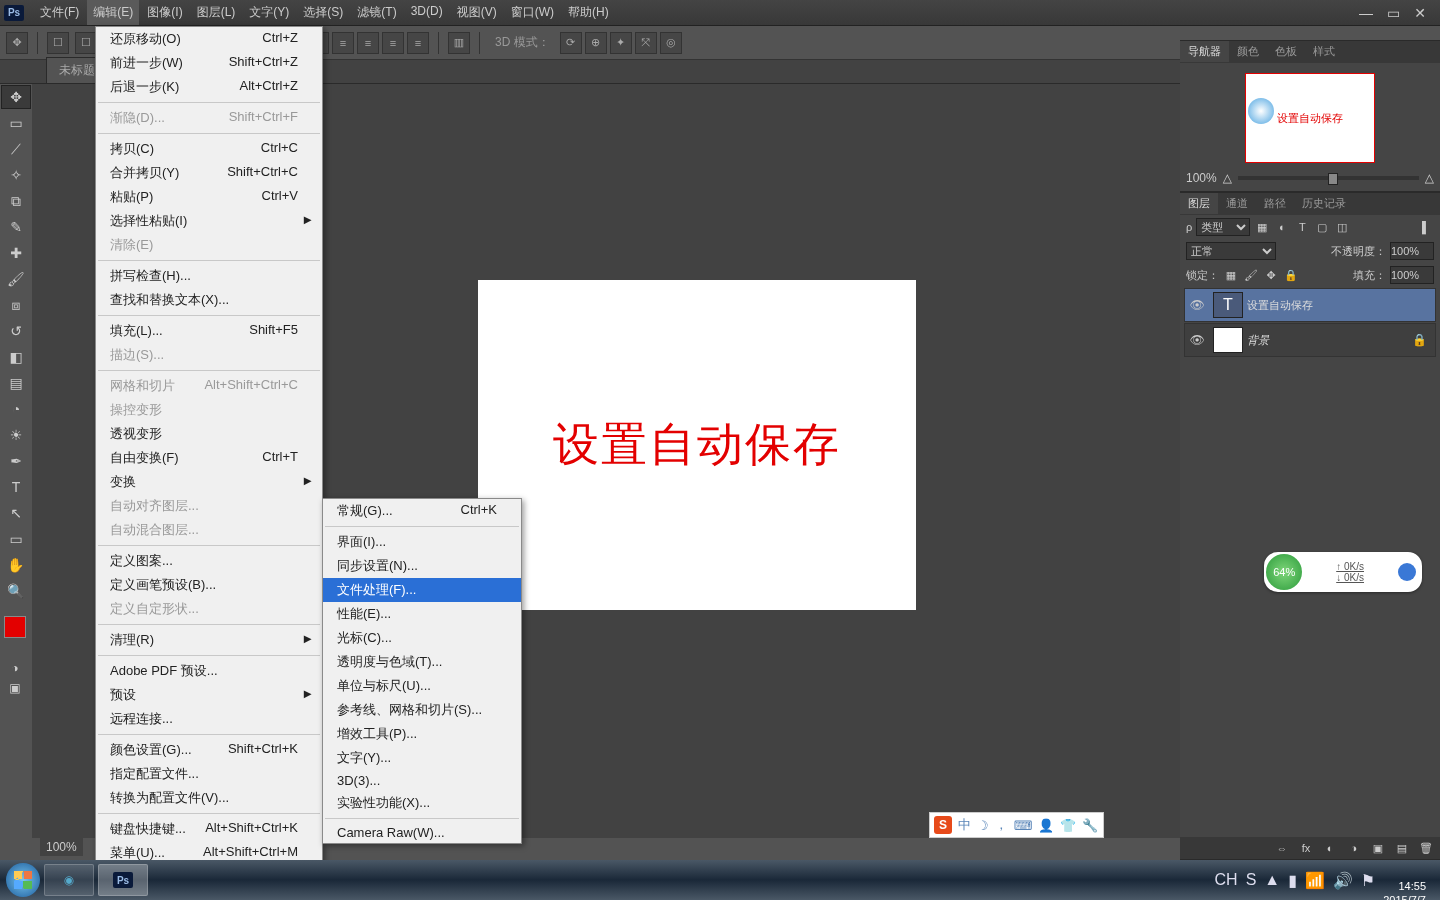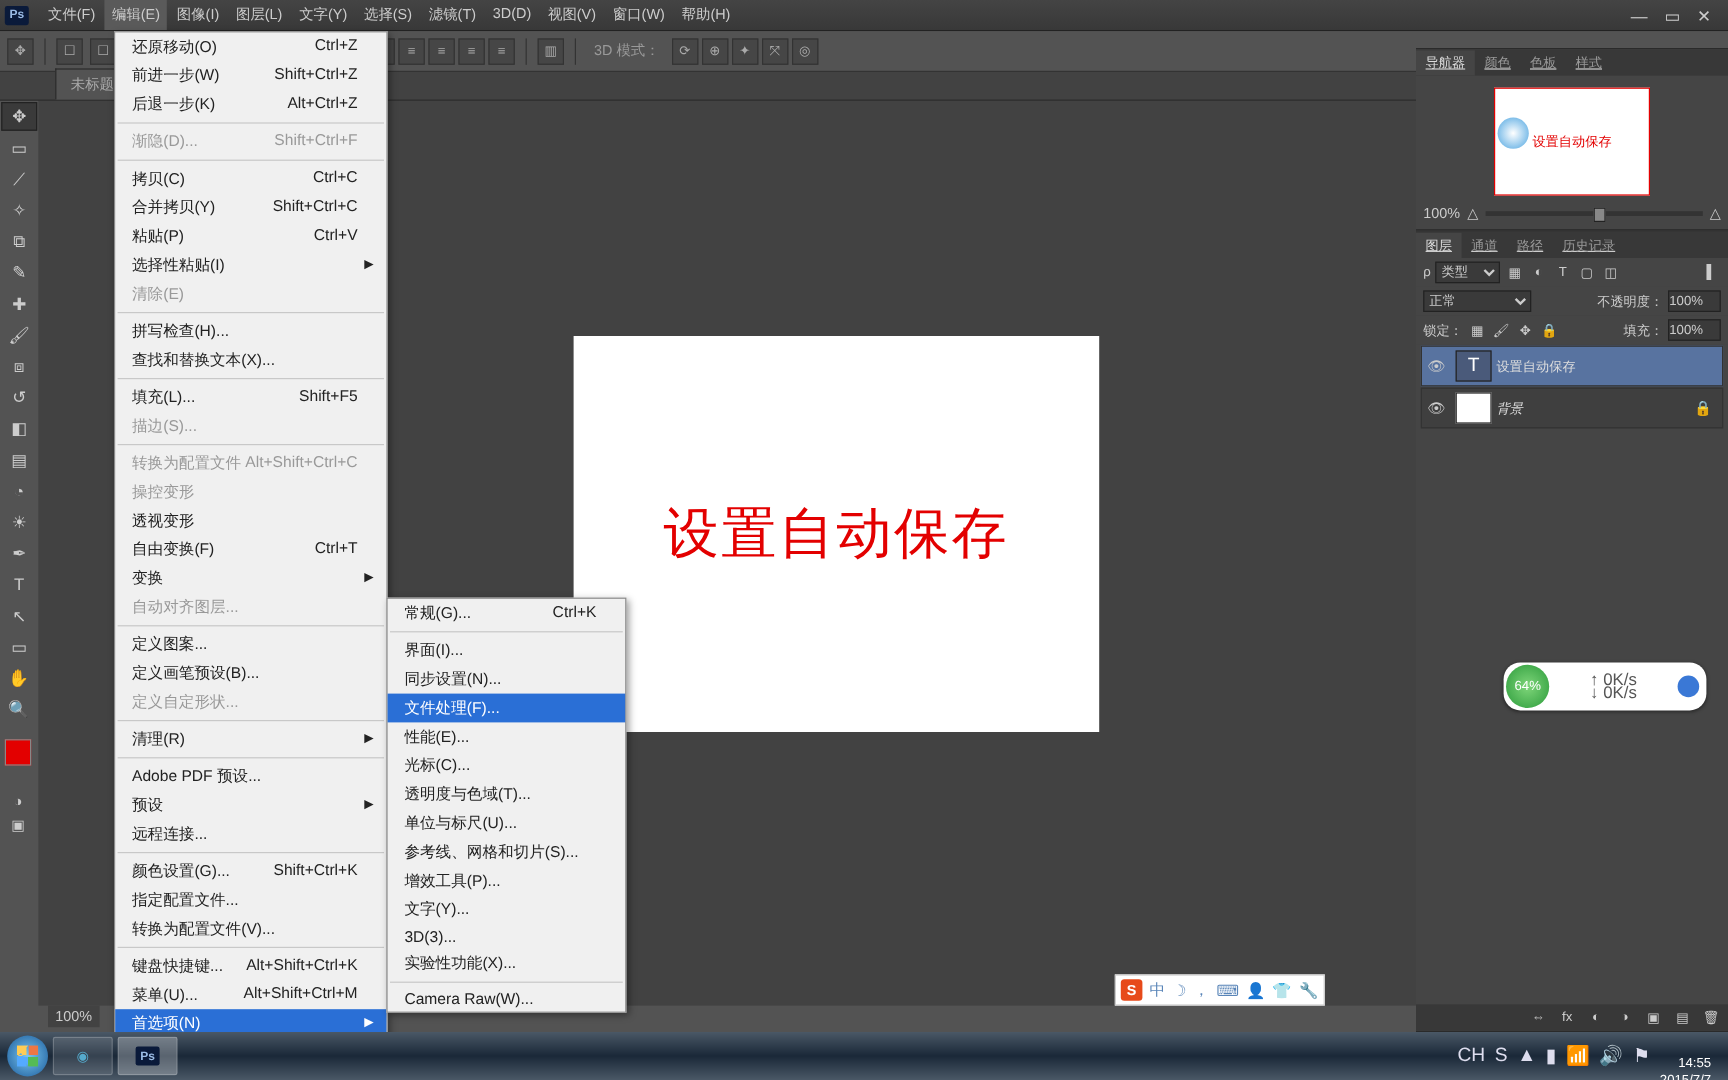--- a/index.html
+++ b/index.html
@@ -32,21 +32,21 @@
 
 
 .canvas-area { position:absolute; left:32px; right:260px; top:84px; bottom:62px; background:#424242; }
 .canvas { position:absolute; left:446px; top:196px; width:438px; height:330px; background:#fff; display:flex; align-items:center; justify-content:center; }
 .canvas-text { color:#e30000; font-size:46px; font-family:"SimSun","宋体"; letter-spacing:2px;}
 .zoomlabel { position:absolute; left:40px; bottom:44px; color:#ccc; background:#424242; padding:2px 6px;}
 
 
 .rightcol { position:absolute; right:0; top:40px; width:260px; bottom:40px; background:#454545; display:flex; flex-direction:column; }
 .panel { border-top:1px solid #2a2a2a; border-bottom:1px solid #2a2a2a; background:#454545; }
-.paneltabs { display:flex; background:#383838; height:22px; align-items:flex-end;text-decoration:underline; }
+.paneltabs { display:flex; background:#383838; height:22px; align-items:flex-start; }
 .ptab { padding:3px 8px; color:#999; font-size:11px; }
 .ptab.active { background:#454545; color:#ddd; }
 .panelbody { padding:4px 0; }
 .navthumb { width:130px; height:90px; background:#fff; margin:6px auto; border:1px solid #e30000; display:flex; align-items:center; justify-content:center; position:relative;}
 .navthumb-text { color:#e30000; font-size:11px; font-family:SimSun; }
 .navthumb-wifi { position:absolute; left:2px; top:24px; width:26px; height:26px; border-radius:50%; background:radial-gradient(#fff,#4aa3e0);}
 .navzoom { display:flex; align-items:center; padding:2px 6px; gap:6px; }
 .navslider { flex:1; height:4px; background:#333; position:relative; }
 .navslider::after{content:'';position:absolute;left:50%;top:-3px;width:8px;height:10px;background:#888;border:1px solid #222;}
 
@@ -73,21 +73,21 @@
 .ddsep { height:1px; background:#c8c8c8; margin:3px 2px; }
 .dd-edit { left:95px; top:26px; width:228px; }
 .dd-pref { left:322px; top:498px; width:200px; }
 
 
 .ime-tray { position:absolute; right:336px; bottom:62px; height:26px; background:#fff; border:1px solid #ccc; display:flex; align-items:center; padding:0 4px; gap:6px;}
 .ime-s { width:18px;height:18px;background:#e74a1a;color:#fff;border-radius:3px;display:flex;align-items:center;justify-content:center;font-weight:bold;font-size:12px;}
 .ime-icon { color:#5985b8; font-size:13px;}
 .widget { position:absolute; right:18px; top:552px; display:flex; align-items:center; background:#fff; border-radius:14px; padding:2px 6px 2px 2px; box-shadow:0 1px 3px rgba(0,0,0,.4);gap:30px;}
 .widget-ball { width:36px;height:36px;border-radius:50%;background:radial-gradient(#7fd67a,#2a9a3a);display:flex;align-items:center;justify-content:center;color:#fff;font-size:11px;}
-.widget-speeds { font-size:14px; color:#555; line-height:11px; margin-left:4px;}
+.widget-speeds { font-size:10px; color:#555; line-height:11px; margin-left:4px;text-decoration:underline;}
 .widget-ext { width:18px;height:18px;border-radius:50%;background:#3a78d6;margin-left:4px;}
 
 .taskbar { position:absolute; left:0; right:0; bottom:0; height:40px; background:linear-gradient(#4a5866,#1a2838,#4a5866); display:flex; align-items:center; padding:0 6px;}
 .startorb { width:34px;height:34px;border-radius:50%;background:radial-gradient(#7ac6f0,#1a5a9a);display:flex;align-items:center;justify-content:center;}
 .startorb::after{content:'';width:18px;height:18px;background:conic-gradient(#e74 0 25%,#5b5 0 50%,#5af 0 75%,#fc5 0);clip-path:polygon(0 0,45% 0,45% 45%,0 45%,0 0,55% 0,100% 0,100% 45%,55% 45%,55% 0,0 55%,45% 55%,45% 100%,0 100%,0 55%,55% 55%,100% 55%,100% 100%,55% 100%);}
 .taskbtn { width:50px; height:32px; margin-left:4px; background:rgba(255,255,255,.12); border:1px solid rgba(255,255,255,.2); border-radius:2px; display:flex; align-items:center; justify-content:center;}
 .taskbtn.active { background:rgba(255,255,255,.28);}
 .tray { margin-left:auto; display:flex; align-items:center; gap:8px; color:#fff; font-size:11px; padding-right:8px;}
 .trayicon { font-size:16px; color:#dde; }
 .clock { text-align:right; line-height:14px;margin-top:26px;}
@@ -318,39 +318,42 @@
     <div class="ddsep"></div>
     <div class="dditem">
       <span>填充(L)...</span>
       <span>Shift+F5</span>
     </div>
     <div class="dditem disabled">
       <span>描边(S)...</span>
     </div>
     <div class="ddsep"></div>
     <div class="dditem disabled">
-      <span>转换为配置文件</span>
+      <span>网格和切片</span>
       <span>Alt+Shift+Ctrl+C</span>
     </div>
     <div class="dditem disabled">
       <span>操控变形</span>
     </div>
     <div class="dditem">
       <span>透视变形</span>
     </div>
     <div class="dditem">
       <span>自由变换(F)</span>
       <span>Ctrl+T</span>
     </div>
     <div class="dditem">
       <span>变换</span>
       <span class="arrow">►</span>
     </div>
     <div class="dditem disabled">
       <span>自动对齐图层...</span>
+    </div>
+    <div class="dditem disabled">
+      <span>自动混合图层...</span>
     </div>
     <div class="ddsep"></div>
     <div class="dditem">
       <span>定义图案...</span>
     </div>
     <div class="dditem">
       <span>定义画笔预设(B)...</span>
     </div>
     <div class="dditem disabled">
       <span>定义自定形状...</span>

